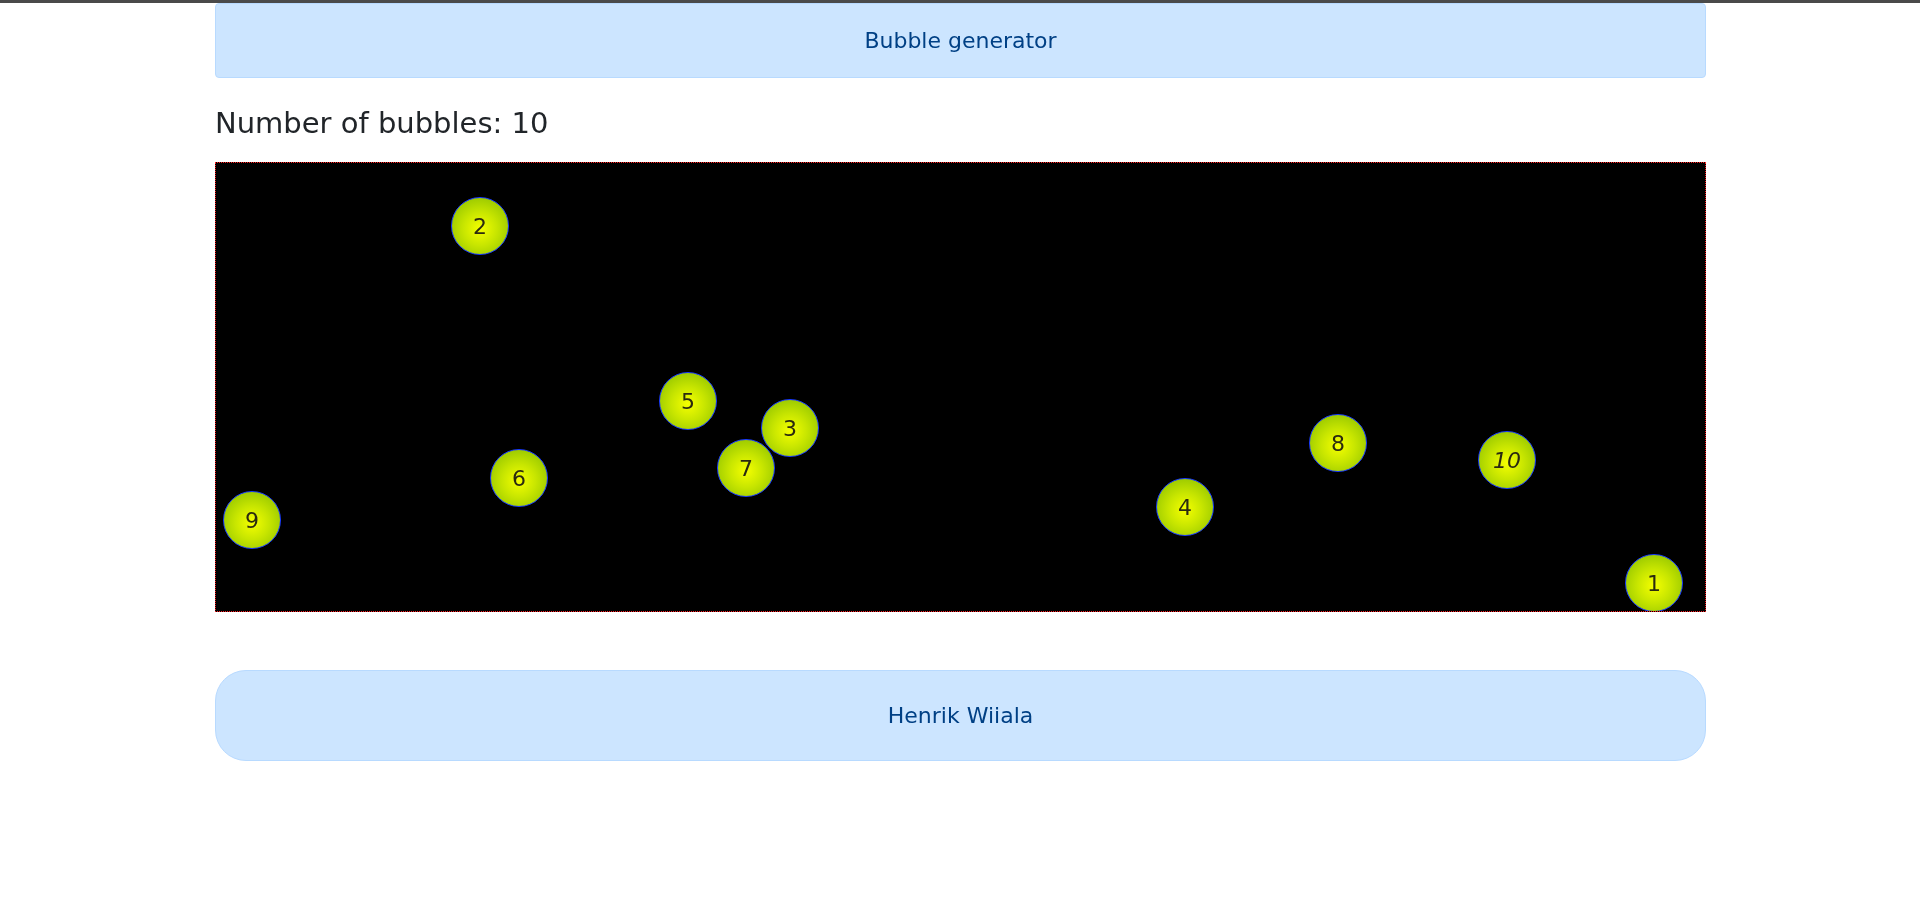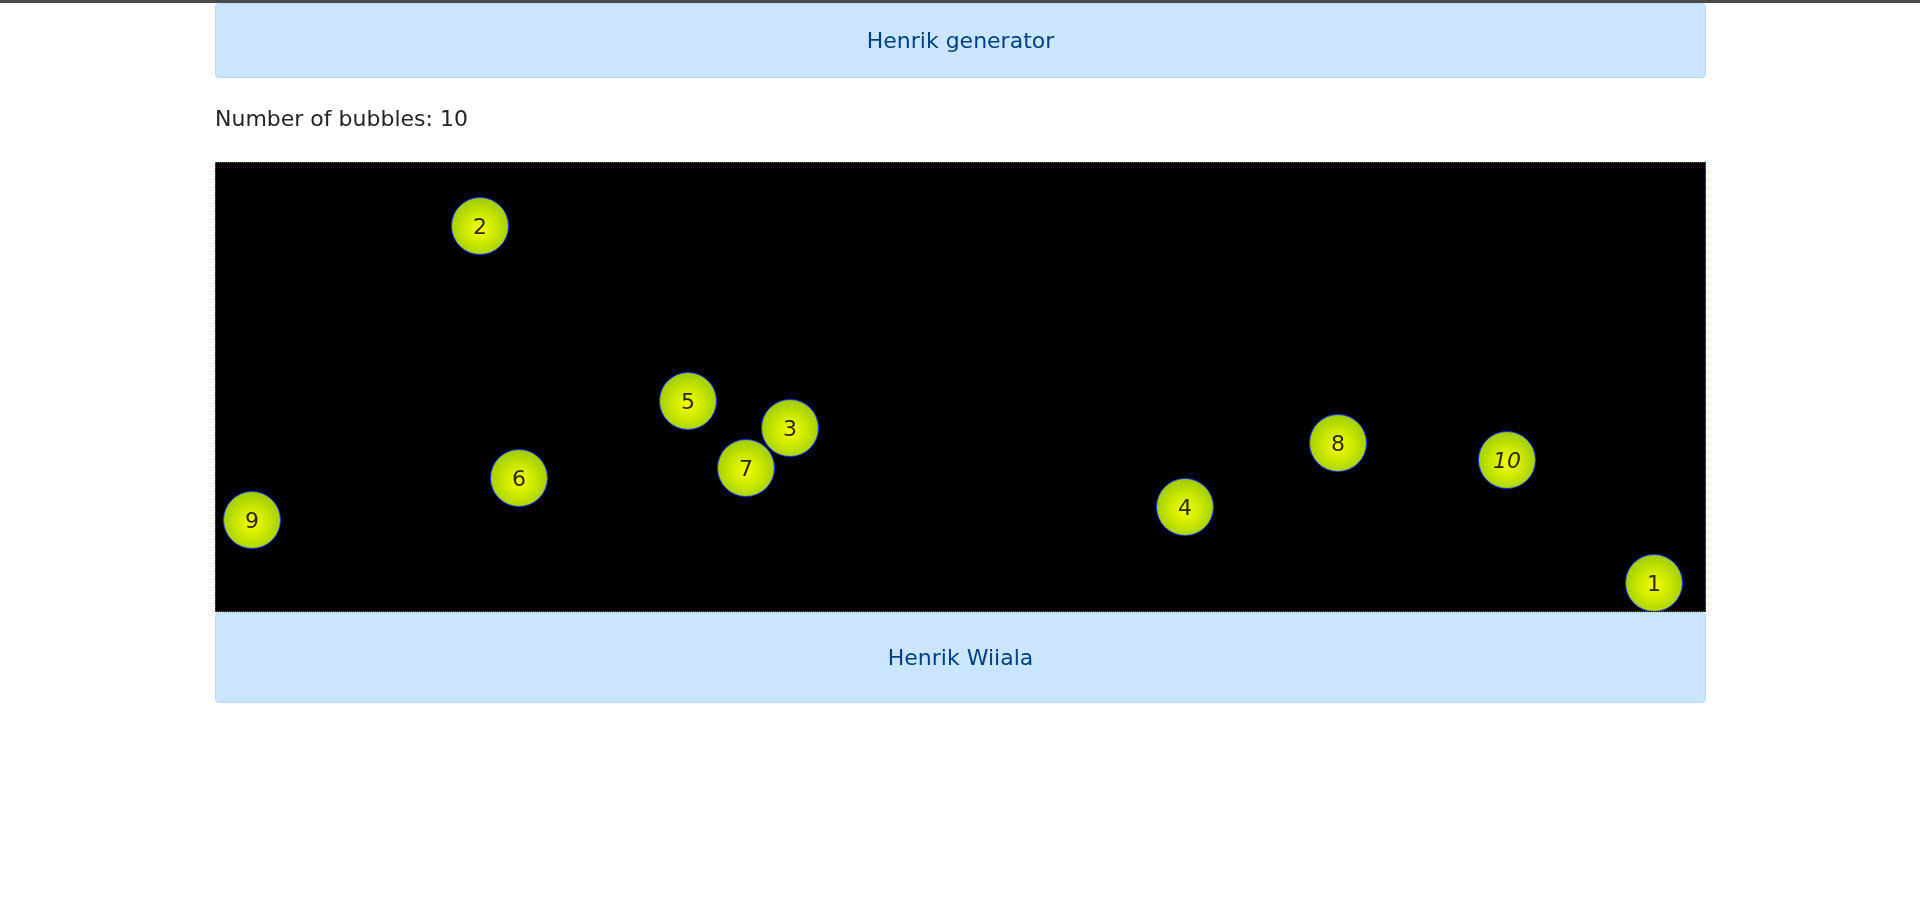--- a/index.html
+++ b/index.html
@@ -3,37 +3,37 @@
   <meta charset="utf-8">
   <style>
     html, body { margin: 0; padding: 0; background: #ffffff; }
     body { width: 1920px; height: 913px; position: relative; overflow: hidden;
       font-family: "DejaVu Sans", "Liberation Sans", sans-serif; color: #212529; }
     .topbar { position: absolute; left: 0; top: 0; width: 1920px; height: 3px; background: #4a4a4a; }
     .alert { position: absolute; left: 215px; width: 1489px; background: #cce5ff;
       border: 1px solid #b8daff; border-radius: 4px; color: #004085;
       display: flex; align-items: center; justify-content: center; font-size: 22px; box-sizing: content-box; }
     .header { top: 3px; height: 73px; }
-    .footer { top: 612px; height: 89px; }
-    .count { position: absolute; left: 215px; top: 106px; font-size: 22px; color: #212529; text-align: center; }
+    .footer { top: 670px; height: 89px; border-radius: 31px; }
+    .count { position: absolute; left: 215px; top: 106px; font-size: 29px; color: #212529; text-align: center; }
     .canvas { position: absolute; left: 215px; top: 162px; width: 1489px; height: 448px;
       background: #000000; border: 1px dotted #ff2020; overflow: hidden; }
     .bubble { position: absolute; width: 56px; height: 56px; border-radius: 50%;
       border: 1px solid #1a3cff;
       background: radial-gradient(circle at 50% 55%, #f5ff00 0%, #c8e600 40%, #7fb800 100%);
       display: flex; align-items: center; justify-content: center;
       font-size: 22px; color: #2a2a10; cursor: pointer; }
   </style>
 </head>
 <body>
 
 <div class="topbar"></div>
 
 <div class="alert header">
-  <span>Henrik generator</span>
+  <span>Bubble generator</span>
 </div>
 
 <div class="count">Number of bubbles: 10</div>
 
 <div class="canvas" id="canvas">
     <div class="bubble" style="left: 1409px; top: 391px;">1</div>
     <div class="bubble" style="left: 235px; top: 34px;">2</div>
     <div class="bubble" style="left: 545px; top: 236px;">3</div>
     <div class="bubble" style="left: 940px; top: 315px;">4</div>
     <div class="bubble" style="left: 443px; top: 209px;">5</div>

